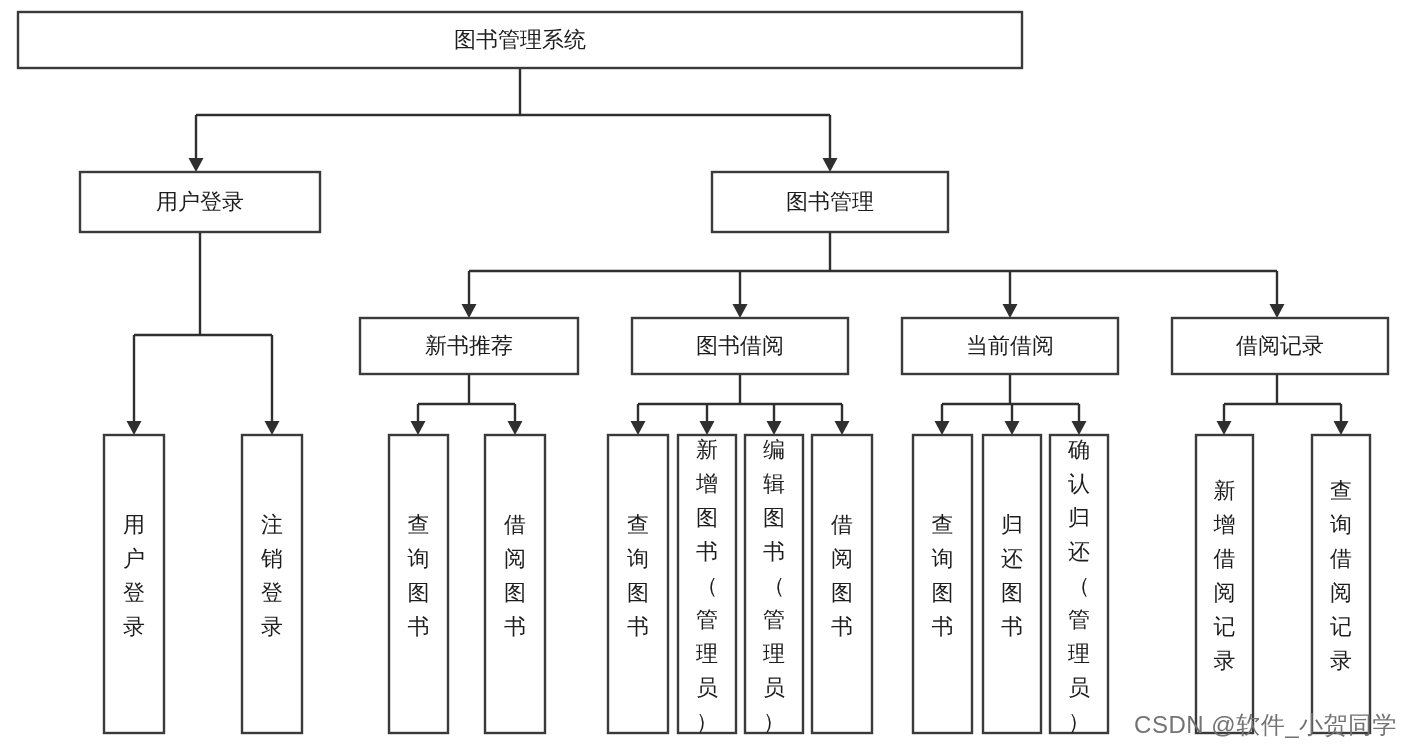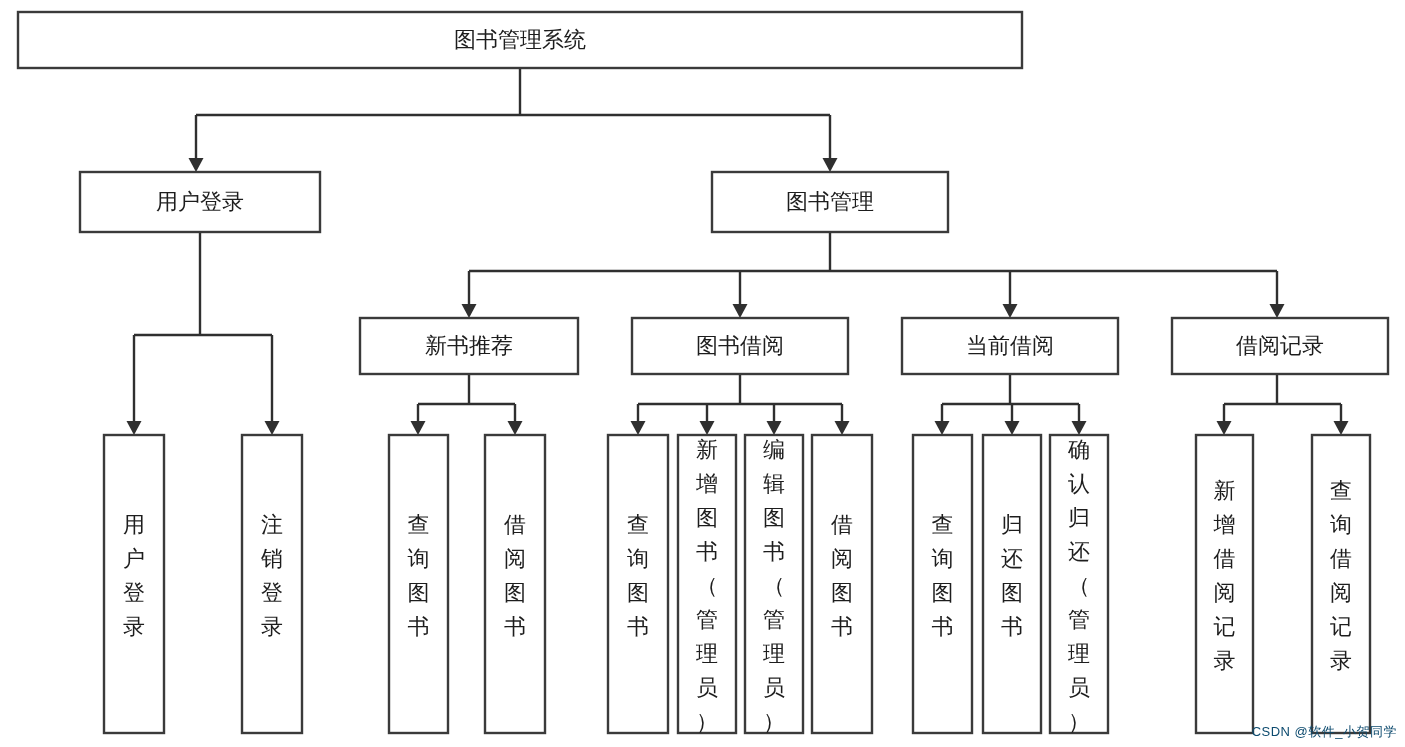--- a/index.html
+++ b/index.html
@@ -53,22 +53,22 @@
   }
   .arrow-head {
     fill: #2f2f2f;
     stroke: none;
   }
   .watermark-text {
     position: absolute;
     right: 8px;
     bottom: 6px;
     font-family: "Liberation Sans", "DejaVu Sans", sans-serif;
-    font-size: 13px;
-    color: #0c4a6e;
+    font-size: 24px;
+    color: #737373;
     letter-spacing: 0.5px;
     white-space: nowrap;
     user-select: none;
     margin-left: 35px;
   }
 </style>
 </head>
 <body>
 
 <div id="diagram-root">

